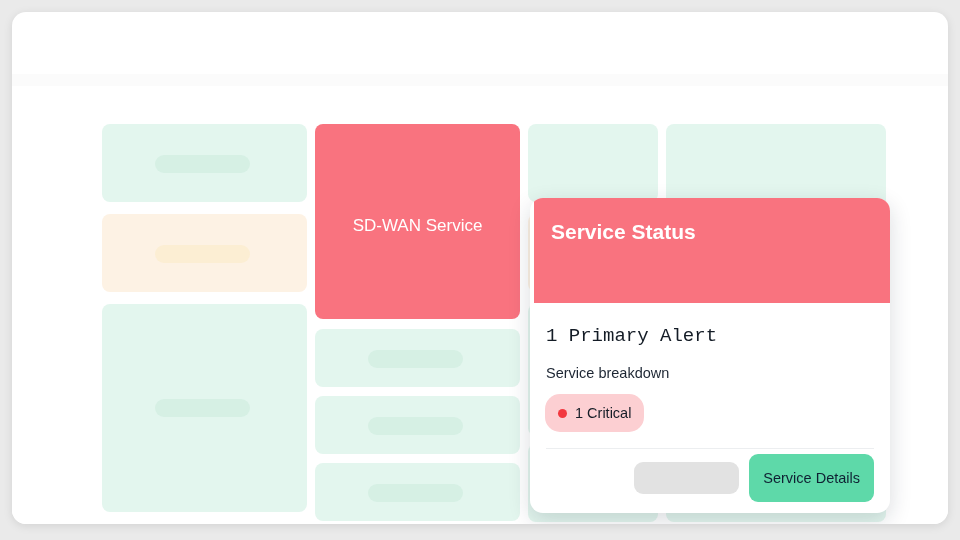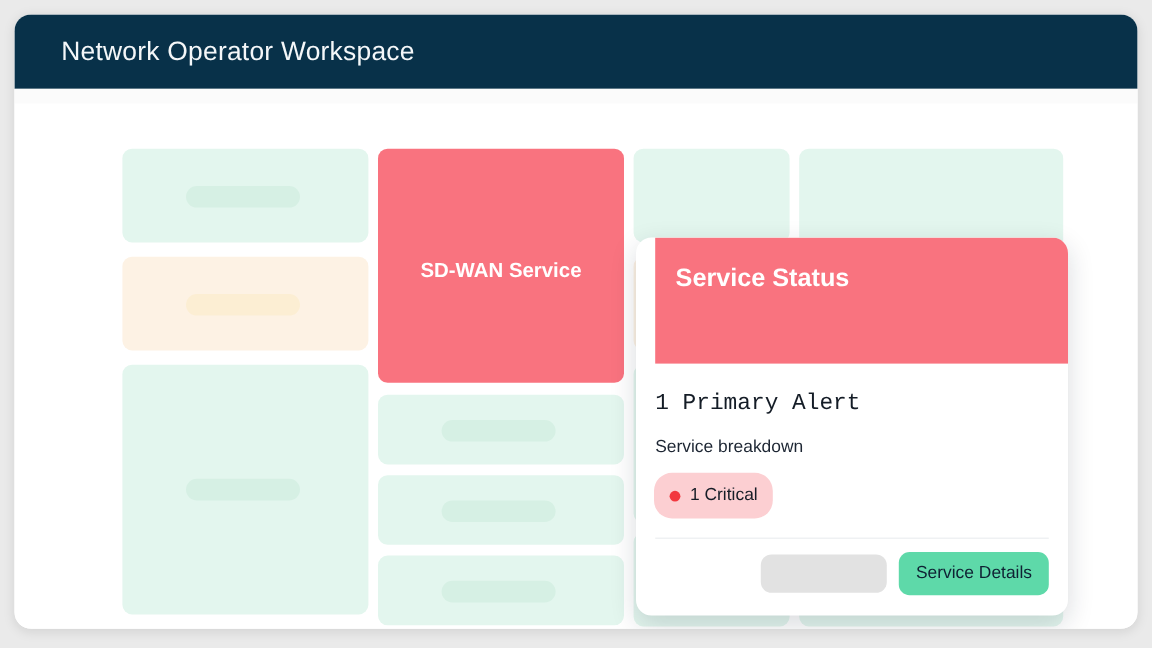--- a/index.html
+++ b/index.html
@@ -78,38 +78,38 @@
   }
   .skeleton-pill.cream-pill { background: #fceed3; }
 
   .tile-label {
     position: absolute;
     left: 0;
     width: 100%;
     text-align: center;
     color: #ffffff;
     font-size: 17px;
-    font-weight: bold;
+    font-weight: normal;
   }
 
   
   #service-card {
     position: absolute;
     left: 518px;
     top: 112px;
     width: 360px;
     height: 315px;
     background: #ffffff;
     border-radius: 13px;
     box-shadow: 0 7px 22px rgba(20,30,50,0.16);
     overflow: hidden;
   }
   #card-header {
     position: absolute;
-    left: 16px; top: 0;
+    left: 4px; top: 0;
     width: 372px;
     height: 105px;
     background: #f9737f;
   }
   #card-header .card-title {
     position: absolute;
     left: 17px;
     top: 22px;
     color: #ffffff;
     font-size: 21px;
@@ -164,39 +164,36 @@
     align-items: center;
     gap: 10px;
   }
   .ghost-button {
     width: 105px; height: 32px;
     background: #e2e2e2;
     border-radius: 9px;
     border: none;
   }
   .primary-button {
-    height: 36px;
+    height: 48px;
     padding: 0 14px;
     background: #5ed9a9;
     border: none;
     border-radius: 9px;
     color: #0f2133;
     font-size: 14.5px;
     font-family: "Liberation Sans", sans-serif;
     cursor: pointer;
   }
 </style>
 </head>
 <body>
 
 <div id="app-frame">
 
-  <div id="title-bar">
-    <span class="title-text">Network Operator Workspace</span>
-  </div>
 
   <div id="toolbar-strip"></div>
 
   <div id="canvas">
 
     <div id="skeleton-layer">
         <div class="skeleton-block" style="left: 90px; top: 38px; width: 205px; height: 78px;"></div>
         <div class="skeleton-pill" style="left: 143px; top: 69px; width: 95px; height: 18px;"></div>
         <div class="skeleton-block cream" style="left: 90px; top: 128px; width: 205px; height: 78px;"></div>
         <div class="skeleton-pill cream-pill" style="left: 143px; top: 159px; width: 95px; height: 18px;"></div>

